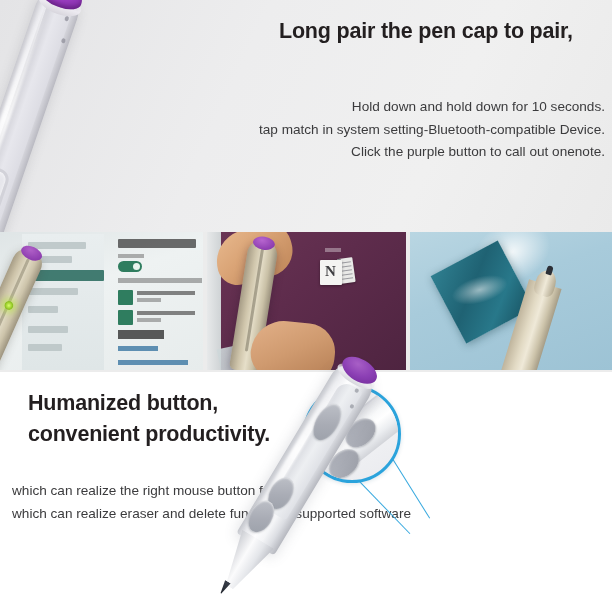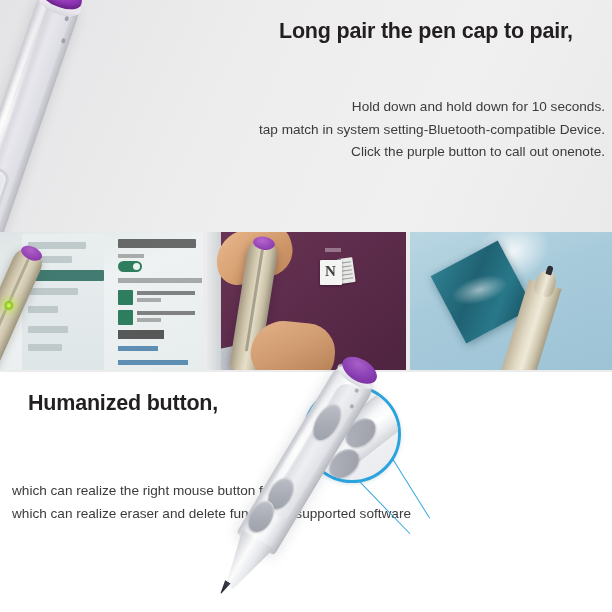--- a/index.html
+++ b/index.html
@@ -451,20 +451,21 @@
           <div class="cut-pen-nose"></div>
           <div class="cut-pen-tip"></div>
         </div>
       </div>
     </div>
   </div>
 
   <div class="bottom-section">
     <div class="headline2">
       <div>Humanized button,</div>
+      <div>convenient productivity.</div>
     </div>
     <div class="bullets">
       <div>which can realize the right mouse button function;</div>
       <div>which can realize eraser and delete function in supported software</div>
     </div>
   </div>
 
   <div class="leader" style="left:352px;top:473px;width:84px;transform:rotate(46deg);"></div>
   <div class="leader" style="left:392px;top:457px;width:72px;transform:rotate(58deg);"></div>
 

